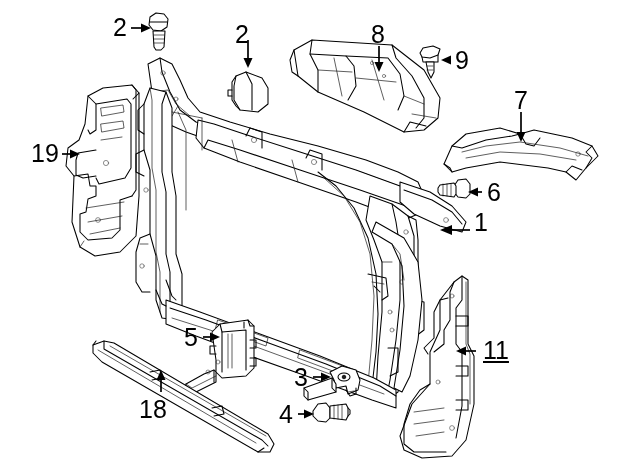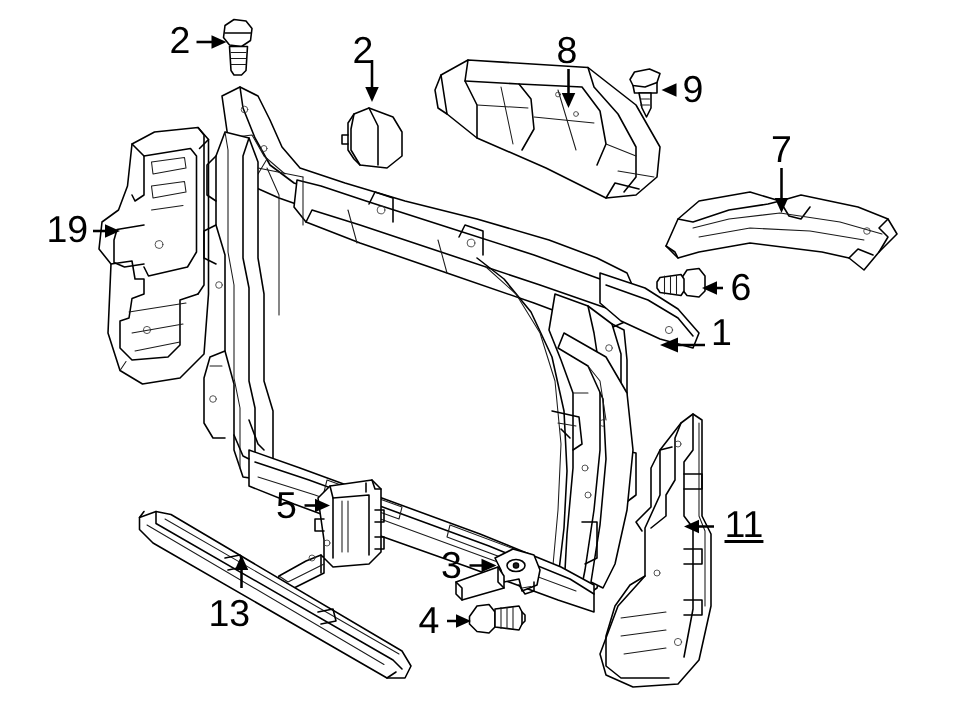--- a/index.html
+++ b/index.html
@@ -381,15 +381,15 @@
   <div class="callout-num" style="left:294px; top:365px;">3</div>
   <div class="callout-num" style="left:279px; top:402px;">4</div>
   <div class="callout-num" style="left:184px; top:325px;">5</div>
   <div class="callout-num" style="left:487px; top:180px;">6</div>
   <div class="callout-num" style="left:514px; top:88px;">7</div>
   <div class="callout-num" style="left:371px; top:22px;">8</div>
   <div class="callout-num" style="left:455px; top:48px;">9</div>
   <div class="callout-num" style="left:31px; top:141px;">19</div>
   <div class="callout-num" style="left:483px; top:338px;text-decoration:underline;">11</div>
   <div class="callout-num" style="left:235px; top:22px;">2</div>
-  <div class="callout-num" style="left:139px; top:397px;">13</div>
+  <div class="callout-num" style="left:139px; top:397px;">18</div>
 
 </div>
 
 </body></html>

